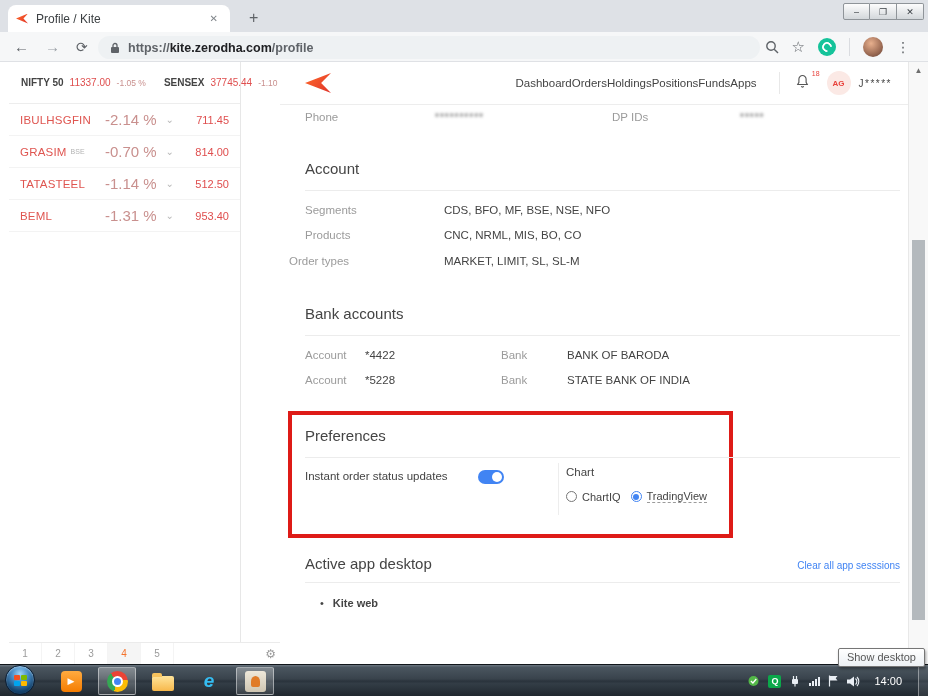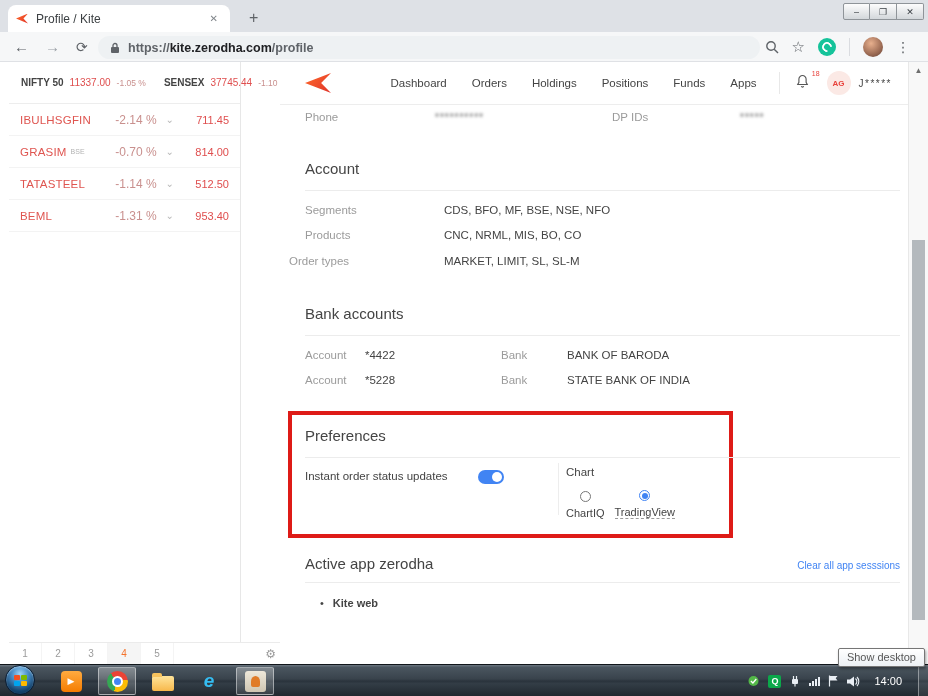--- a/index.html
+++ b/index.html
@@ -51,35 +51,35 @@
   .idx-name { font-size:10px; font-weight:bold; color:#444; }
   .idx-val { font-size:10px; color:#df4e4e; }
   .idx-chg { font-size:8.5px; color:#c9908e; }
   .searchbar { height:30px; border-bottom:1px solid #ededed; display:flex; align-items:center; padding:0 11px; }
   .searchbar input { border:0; outline:0; background:transparent; font-size:11px; color:#444;
                      margin-left:8px; width:230px; font-family:"Liberation Sans",sans-serif; }
   .searchbar input::placeholder { color:#b5b5b5; }
   .wrow { height:32px; border-bottom:1px solid #f3f3f3; display:flex; align-items:center; padding:0 11px; }
   .wsym { font-size:11.5px; color:#df5550; letter-spacing:.2px; }
   .wtag { font-size:7px; color:#b3b3b3; margin-left:4px; }
-  .wchg { margin-left:auto; font-size:12px; color:#c9908e; }
+  .wchg { margin-left:auto; font-size:15px; color:#c9908e; }
   .wchev { font-size:10px; color:#b8b8b8; margin:0 9px; line-height:6px; }
   .wprice { font-size:11px; color:#df4e4e; width:46px; text-align:right; }
   .pagination { position:absolute; left:0; bottom:0; width:279px; height:22px; border-top:1px solid #ebebeb;
                 display:flex; align-items:stretch; background:#fff; }
   .page-cell { width:33px; display:flex; align-items:center; justify-content:center; font-size:10px;
                color:#9b9b9b; border-right:1px solid #f4f4f4; }
   .page-cell.active { background:#f5f5f5; color:#f4732c; }
   .gear { margin-left:auto; display:flex; align-items:center; padding-right:12px; font-size:12px; color:#9b9b9b; }
 
   
   .main { position:absolute; left:280px; top:62px; width:628px; height:602px; background:#fff; }
   .kheader { position:absolute; left:0; top:0; width:628px; height:43px; border-bottom:1px solid #ededed;
              display:flex; align-items:center; padding:0 16px 0 25px; }
-  .knav { margin-left:auto; display:flex; align-items:center; gap:25px; }
+  .knav { margin-left:auto; display:flex; align-items:center; }
   .knav-item { font-size:11.5px; color:#444; white-space:nowrap; }
   .knav-sep { width:1px; height:22px; background:#e8e8e8; margin-left:22px; margin-right:16px; }
   .bell-wrap { position:relative; margin-right:18px; }
   .bell-badge { position:absolute; top:-4px; right:-11px; font-size:7px; color:#e8423c; }
   .kavatar { width:24px; height:24px; border-radius:50%; background:#fbe9e5; color:#e8423c;
              font-size:8px; font-weight:bold; display:flex; align-items:center; justify-content:center; }
   .kuser { font-size:10px; color:#444; letter-spacing:1.5px; margin-left:8px; }
 
   .content { position:absolute; left:0; top:43px; width:628px; height:559px; background:#fff; }
   .content > div { position:absolute; }
@@ -87,21 +87,21 @@
   .val { font-size:11.5px; color:#444; }
   .masked { font-size:10px; color:#555; letter-spacing:1px; filter:blur(1.6px); }
   .sec-title { font-size:15px; color:#444; }
   .hdiv { height:1px; background:#ececec; width:595px; }
 
   .redbox { left:8px; top:306px; width:445px; height:127px; border:4px solid #de1b17; }
   .toggle { width:26px; height:14px; border-radius:7px; background:#4184f3; position:relative; }
   .toggle .knob { position:absolute; right:2px; top:2px; width:10px; height:10px; border-radius:50%; background:#fff; }
   .vsep { width:1px; height:52px; background:#ededed; }
   .radio-row { display:flex; align-items:center; gap:10px; }
-  .radio { display:flex; align-items:center; gap:5px;flex-direction:column; }
+  .radio { display:flex; align-items:center; gap:5px; }
   .rdot { width:11px; height:11px; border-radius:50%; border:1.5px solid #777; position:relative; }
   .radio.sel .rdot { border-color:#4184f3; }
   .radio.sel .rdot::after { content:""; position:absolute; inset:1.5px; border-radius:50%; background:#4184f3; }
   .radio-lbl { font-size:11px; color:#444; }
   .radio.sel .radio-lbl { border-bottom:1px dashed #9b9b9b; }
   .link { font-size:10px; color:#4184f3; }
   .bullet-item { display:flex; align-items:center; gap:9px; }
   .bullet-dot { font-size:11px; color:#444; }
   .bullet-txt { font-size:11px; color:#444;font-weight:bold; }
 
@@ -311,21 +311,21 @@
         <span class="radio">
           <span class="rdot"></span>
           <span class="radio-lbl">ChartIQ</span>
         </span>
         <span class="radio sel">
           <span class="rdot"></span>
           <span class="radio-lbl">TradingView</span>
         </span>
       </div>
 
-      <div style="left:25px; top:450px;" class="sec-title">Active app zerodha</div>
+      <div style="left:25px; top:450px;" class="sec-title">Active app desktop</div>
       <div style="right:8px; top:455px;" class="link">Clear all app sesssions</div>
       <div style="left:25px; top:477px;" class="hdiv"></div>
       <div style="left:40px; top:492px;" class="bullet-item">
         <span class="bullet-dot">•</span>
         <span class="bullet-txt">Kite web</span>
       </div>
     </div>
   </div>
 
   <div class="pagescroll">

